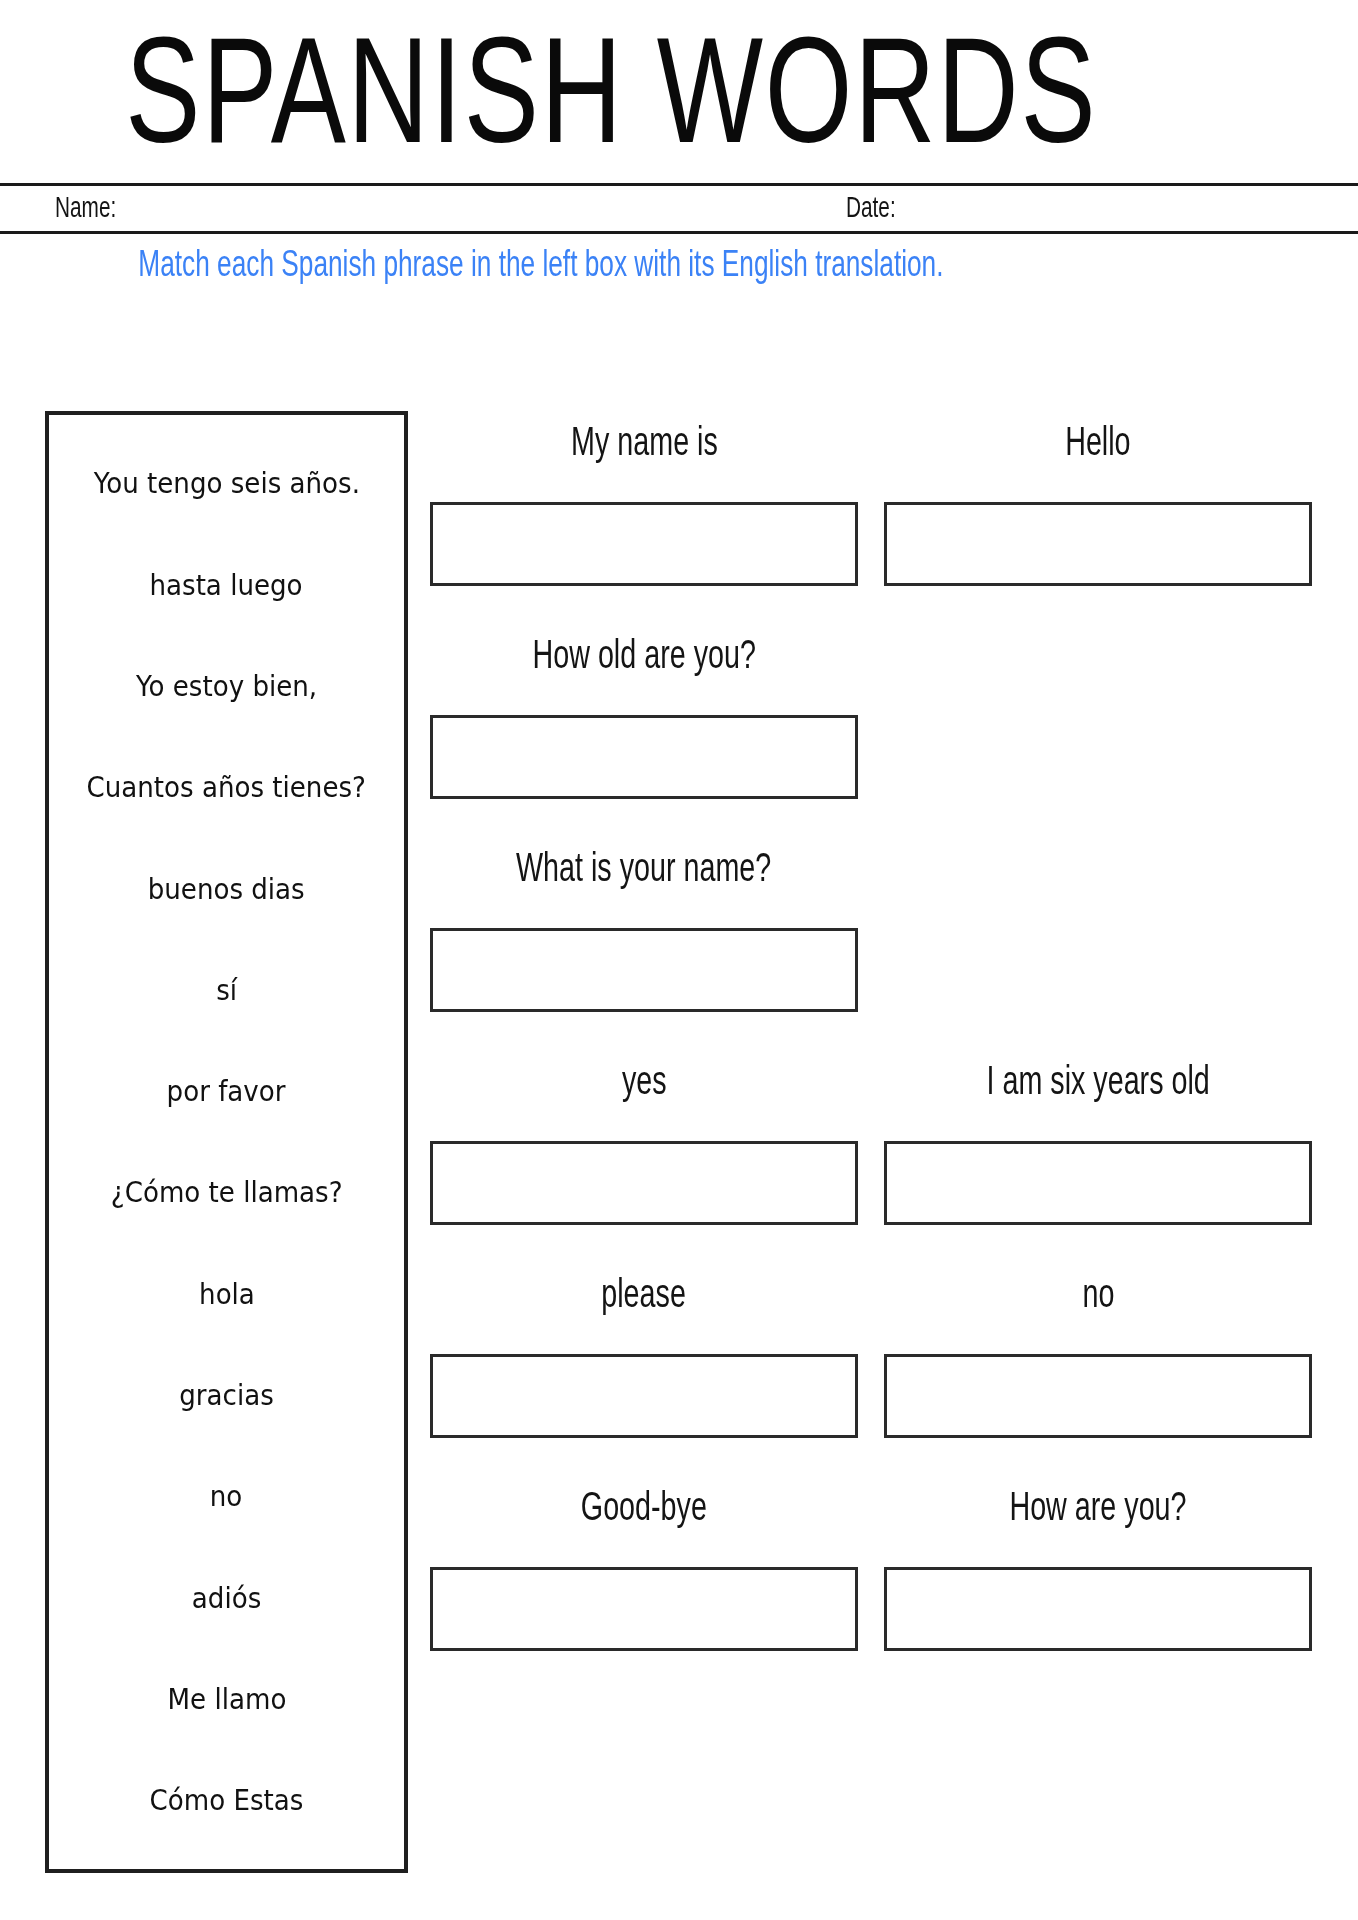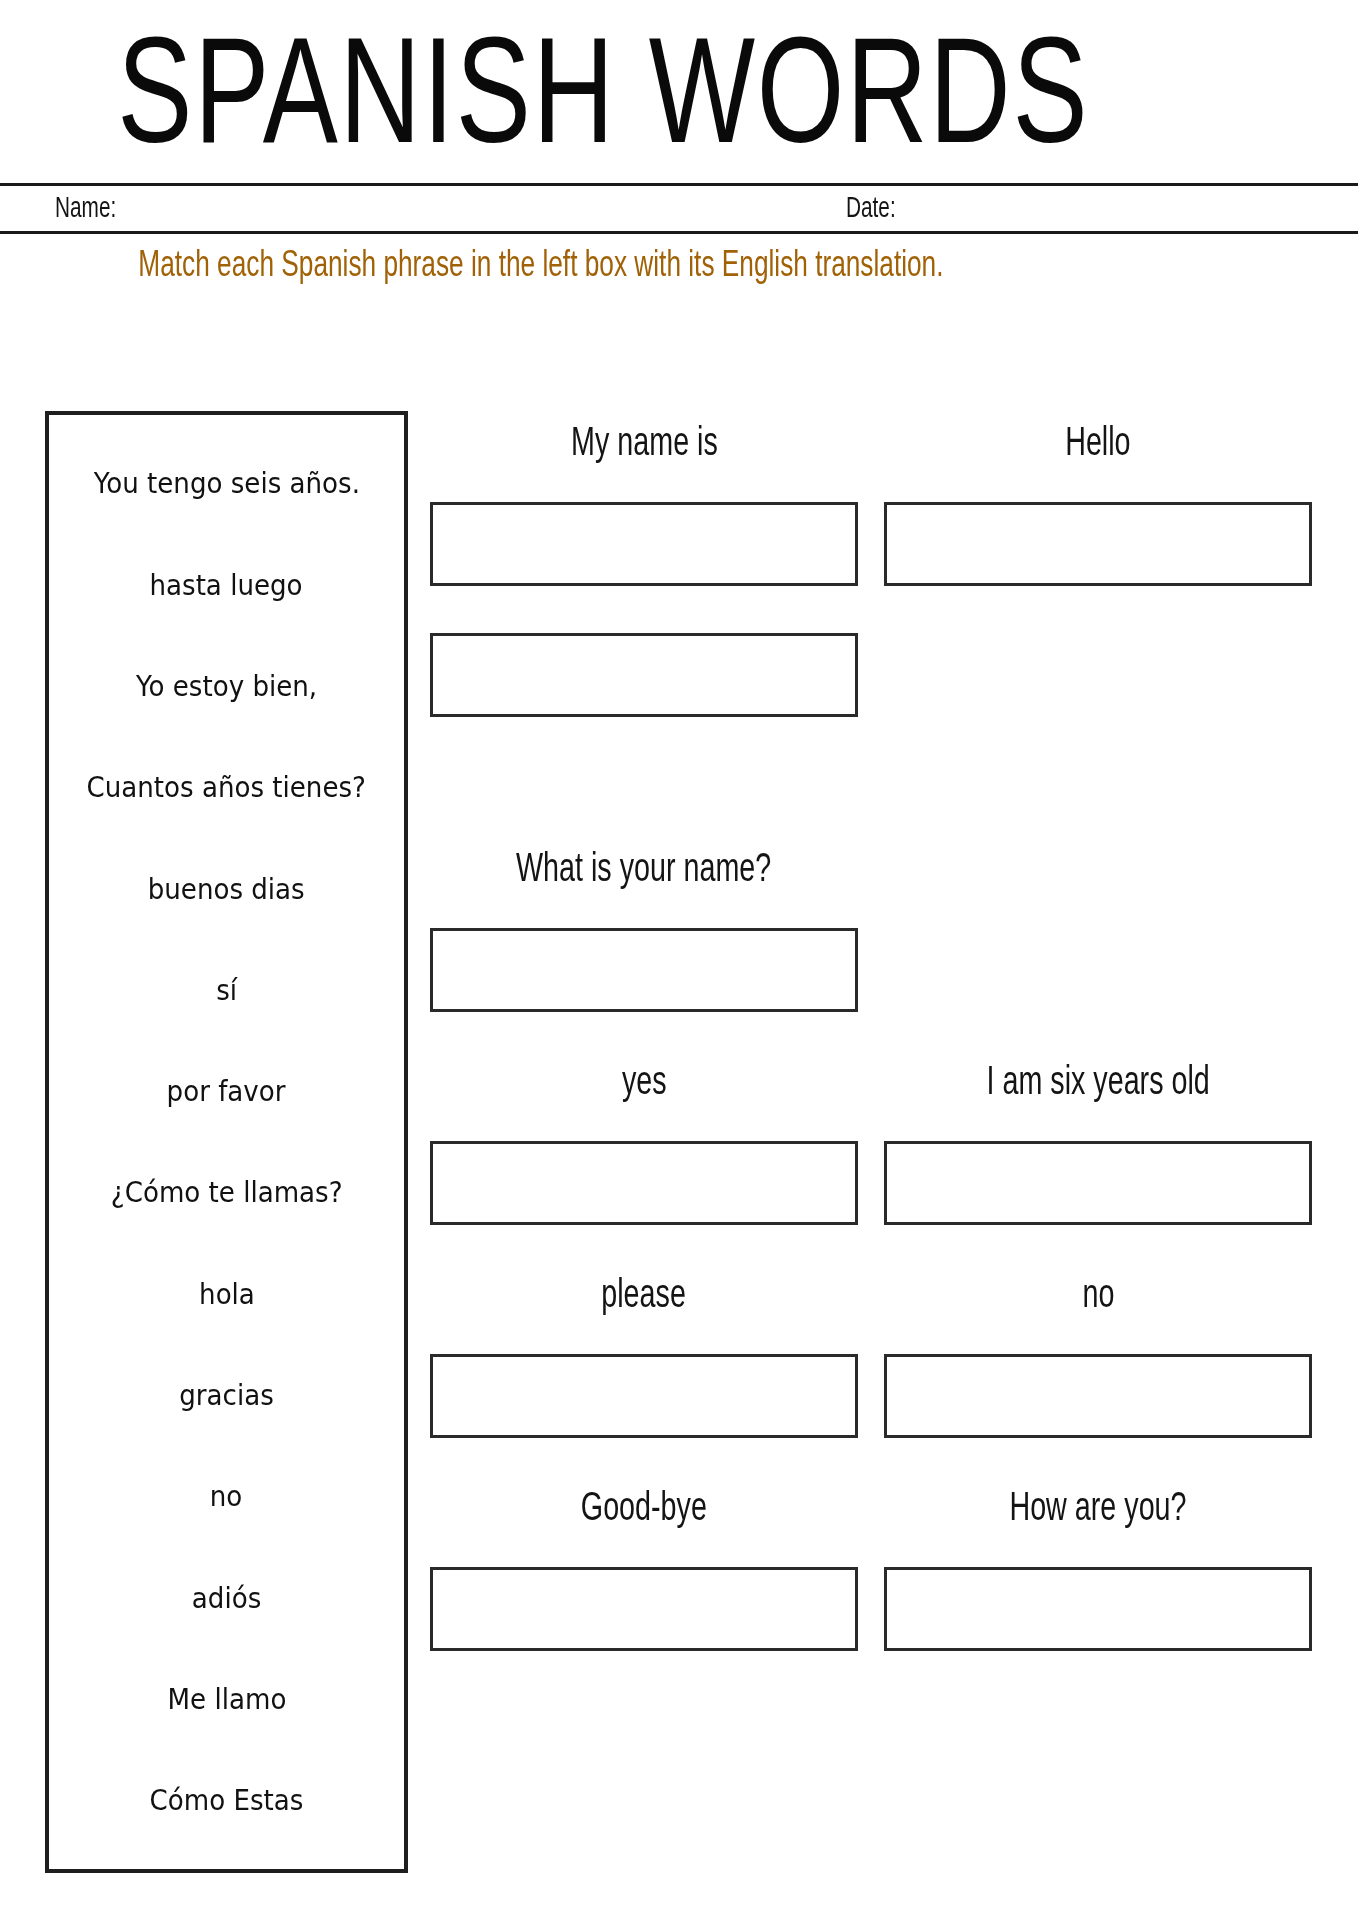--- a/index.html
+++ b/index.html
@@ -20,20 +20,21 @@
   
   .title-band {
     position: absolute;
     left: 0;
     top: 0;
     width: 1206px;
     height: 180px;
     display: flex;
     align-items: center;
     justify-content: center;
+    padding-left: 8px;
   }
   .title {
     font-family: "Liberation Sans Narrow", "Liberation Sans", sans-serif;
     font-size: 128px;
     line-height: 1;
     font-weight: 400;
     letter-spacing: 2px;
     color: #0a0a0a;
     transform: scaleX(0.88) scaleY(1.18);
     transform-origin: center center;
@@ -66,21 +67,21 @@
 
   
   .instruction {
     position: absolute;
     left: 0;
     top: 246px;
     width: 1081px;
     text-align: center;
     font-family: "Liberation Sans Narrow", "Liberation Sans", sans-serif;
     font-size: 32px;
-    color: #a16207;
+    color: #3b82f6;
     white-space: nowrap;
   }
   .instruction span {
     display: inline-block;
     transform: scaleX(0.82) scaleY(1.14);
     transform-origin: center center;
   }
 
   
   .word-bank {
@@ -202,20 +203,23 @@
       <div class="answer-cell right">
         <div class="answer-label">
             <span>Hello</span>
           </div>
         <div class="answer-box"></div>
       </div>
     </div>
 
     <div class="answer-row" style="top:213px;">
       <div class="answer-cell">
+        <div class="answer-label">
+            <span>How old are you?</span>
+          </div>
         <div class="answer-box"></div>
       </div>
     </div>
 
     <div class="answer-row" style="top:426px;">
       <div class="answer-cell">
         <div class="answer-label">
             <span>What is your name?</span>
           </div>
         <div class="answer-box"></div>

